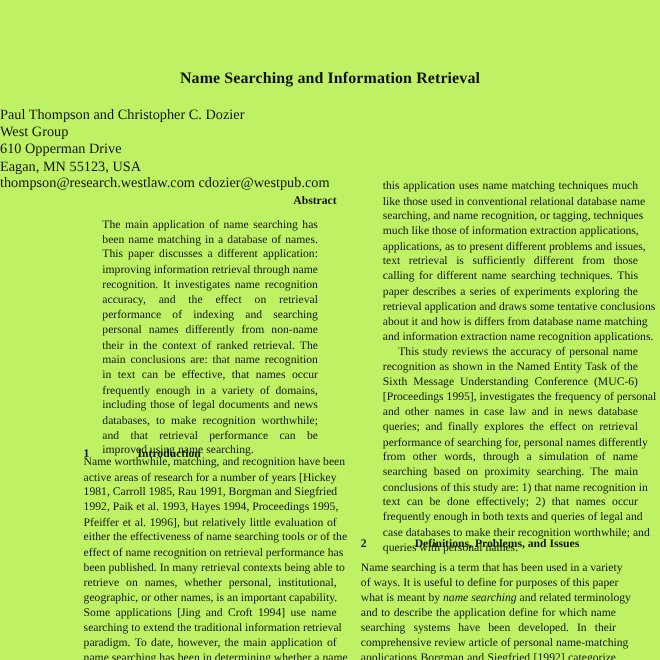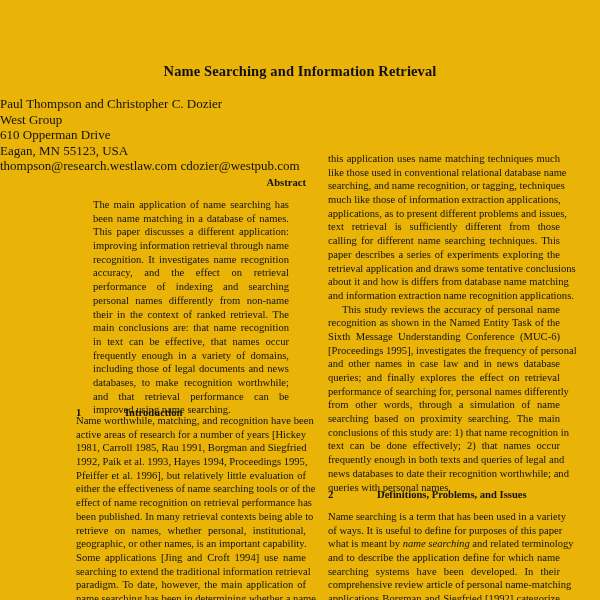--- a/index.html
+++ b/index.html
@@ -12,21 +12,21 @@
       height: 600px;
       overflow: hidden;
       position: relative;
       font-family: "Liberation Serif", "DejaVu Serif", serif;
       color: #111111;
     }
     .page {
       position: absolute;
       left: 0; top: 0;
       width: 600px; height: 600px;
-      background: #eab308;
+      background: #bef264;
     }
     .title {
       position: absolute;
       left: 0; top: 63px;
       width: 600px;
       text-align: center;
       font-weight: bold;
       font-size: 14.5px;
       letter-spacing: 0.1px;
     }
@@ -132,21 +132,21 @@
     <span class="line">been published.  In many retrieval contexts being able to</span>
     <span class="line">retrieve on names, whether personal, institutional,</span>
     <span class="line">geographic, or other names, is an important capability.</span>
     <span class="line">Some applications [Jing and Croft 1994] use name</span>
     <span class="line">searching to extend the traditional information retrieval</span>
     <span class="line">paradigm.  To date, however, the main application of</span>
     <span class="line">name searching has been in determining whether a name</span>
 
   </div>
 
-  <div class="col col-right" style="top:152px;">
+  <div class="col col-right" style="top:163px;margin-left:20px;">
     <span class="line">this application  uses name matching techniques much</span>
     <span class="line">like those used in conventional relational database name</span>
     <span class="line">searching, and name recognition, or tagging, techniques</span>
     <span class="line">much like those of information extraction applications,</span>
     <span class="line">applications, as to present different problems and issues,</span>
     <span class="line">text retrieval is sufficiently different from those</span>
     <span class="line">calling for different name searching techniques.  This</span>
     <span class="line">paper describes a series of experiments exploring the</span>
     <span class="line">retrieval application and draws some tentative conclusions</span>
     <span class="line">about it and how is differs from database name matching</span>
@@ -157,21 +157,21 @@
     <span class="line">Sixth Message Understanding Conference (MUC-6)</span>
     <span class="line">[Proceedings 1995], investigates the frequency of personal</span>
     <span class="line">and other names in case law and in news database</span>
     <span class="line">queries; and finally explores the effect on retrieval</span>
     <span class="line">performance of searching for, personal names differently</span>
     <span class="line">from other words, through a simulation of name</span>
     <span class="line">searching based on proximity searching.  The main</span>
     <span class="line">conclusions of this study are:  1) that name recognition in</span>
     <span class="line">text can be done effectively; 2) that names occur</span>
     <span class="line">frequently enough in both texts and queries of legal and</span>
-    <span class="line">news databases to date their recognition worthwhile; and</span>
+    <span class="line">case databases to make their recognition worthwhile; and</span>
     <span class="line last">queries with personal names.</span>
   </div>
 
   <div class="sec-head" style="left:328px; top:489px;">
     <span class="sec-num">2</span><span>Definitions, Problems, and Issues</span>
   </div>
 
   <div class="col col-right" style="top:510px;">
     <span class="line">Name searching is a term that has been used in a variety</span>
     <span class="line">of ways. It is useful to define for purposes of this paper</span>

